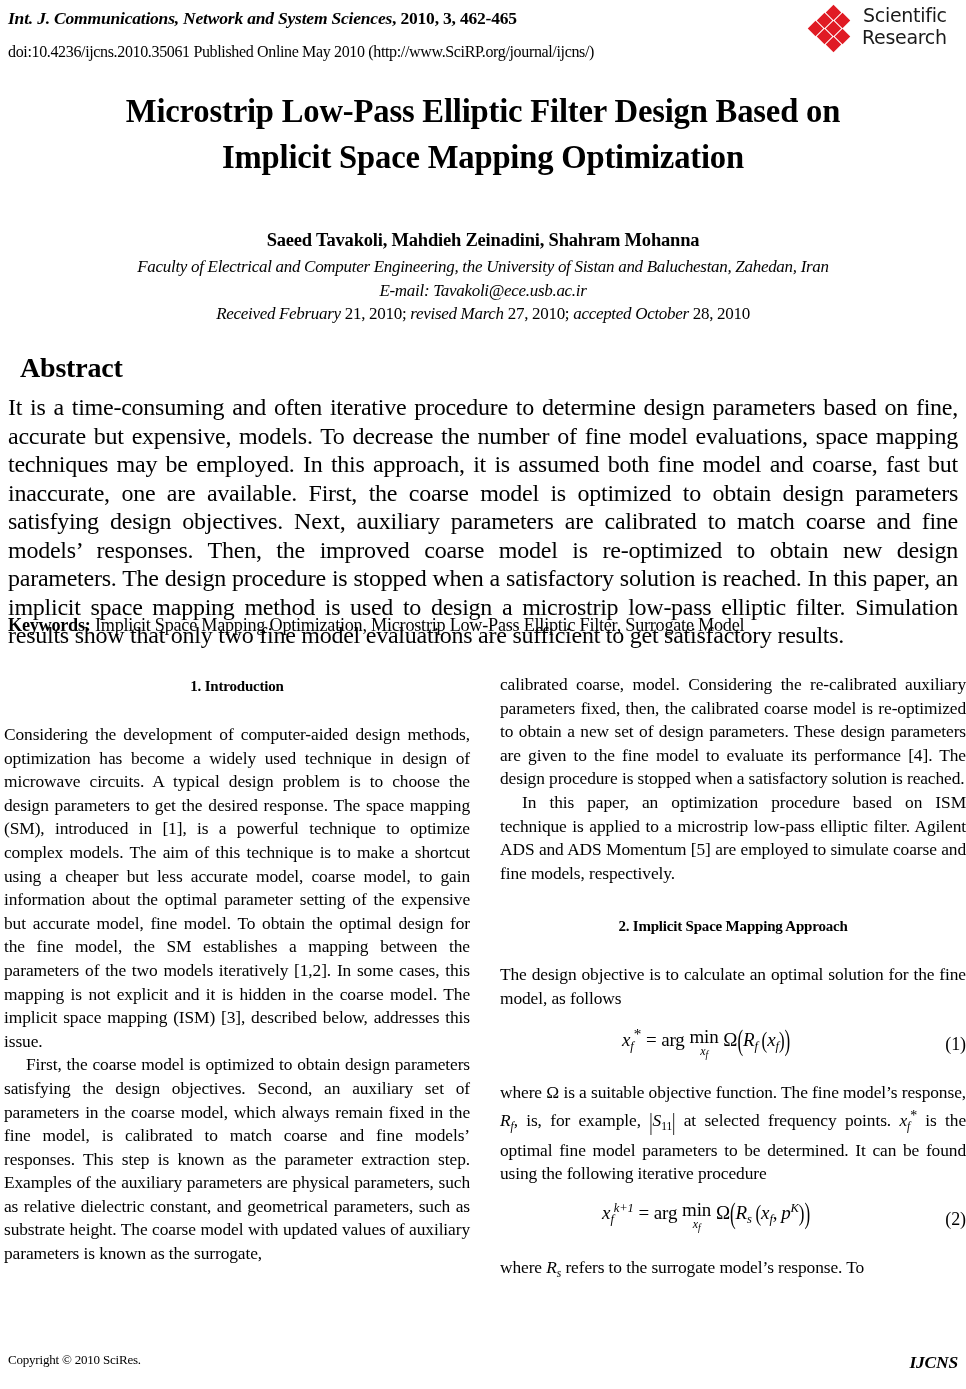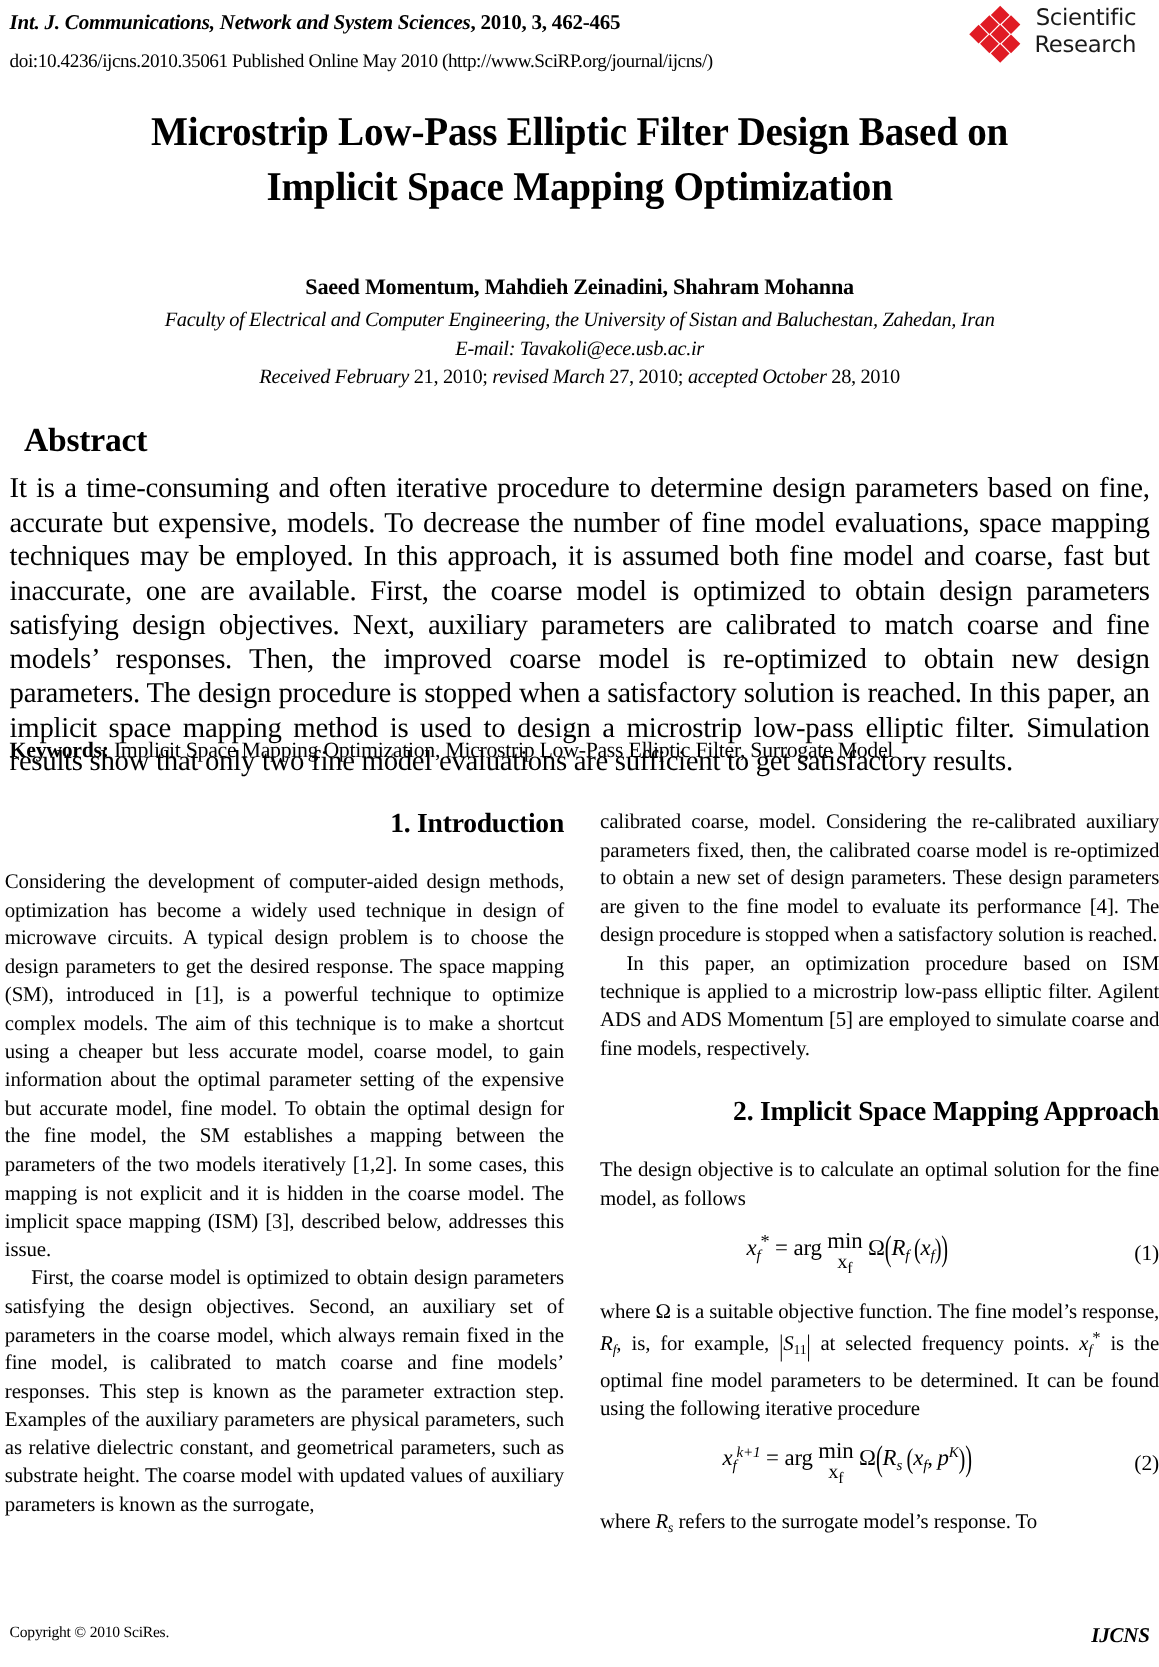--- a/index.html
+++ b/index.html
@@ -164,24 +164,24 @@
     font-size: 17.4px;
     line-height: 23.6px;
     text-align: justify;
     letter-spacing: -0.1px;
   }
   .col-left  { left: 4px; }
   .col-right { left: 500px; }
 
   .sec-head {
     font-weight: bold;
-    font-size: 23px;
+    font-size: 15px;
     line-height: 26px;
     margin: 0 0 24px 0;
-    text-align: right;
+    text-align: center;
     letter-spacing: -0.2px;
   }
   .sec-head.mt { margin-top: 28px; }
   p.body {
     margin: 0;
     text-align: justify;
     text-justify: inter-word;
   }
   p.body.indent { text-indent: 22px; }
 
@@ -220,21 +220,21 @@
   .star { font-size: 0.8em; vertical-align: 0.45em; }
   .minop {
     display: inline-block;
     text-align: center;
     vertical-align: middle;
     line-height: 1;
     position: relative;
     top: 2px;
   }
   .minop .mtop { display: block; font-style: normal; font-size: 19px; }
-  .minop .mbot { display: block; font-size: 17px; margin-top: -1px; }
+  .minop .mbot { display: block; font-size: 12px; font-style: italic; margin-top: -1px; }
   .bigparen {
     display: inline-block;
     transform: scaleY(1.75);
     font-size: 17px;
     vertical-align: middle;
     position: relative;
     top: -1px;
   }
   .medparen {
     display: inline-block;
@@ -295,21 +295,21 @@
       <div>Scientific</div>
       <div>Research</div>
     </div>
   </div>
 
   <div class="title">
     <div>Microstrip Low-Pass Elliptic Filter Design Based on</div>
     <div>Implicit Space Mapping Optimization</div>
   </div>
 
-  <div class="authors">Saeed Momentum, Mahdieh Zeinadini, Shahram Mohanna</div>
+  <div class="authors">Saeed Tavakoli, Mahdieh Zeinadini, Shahram Mohanna</div>
   <div class="affil">
     <div>Faculty of Electrical and Computer Engineering, the University of Sistan and Baluchestan, Zahedan, Iran</div>
     <div><span>E-mail</span><span>: Tavakoli@ece.usb.ac.ir</span></div>
     <div><span>Received February</span><span class="upr"> 21, 2010; </span><span>revised March</span><span class="upr"> 27, 2010; </span><span>accepted October</span><span class="upr"> 28, 2010</span></div>
   </div>
 
   <div class="abs-head">Abstract</div>
   <div class="abstract">It is a time-consuming and often iterative procedure to determine design parameters based on fine, accurate but expensive, models. To decrease the number of fine model evaluations, space mapping techniques may be employed. In this approach, it is assumed both fine model and coarse, fast but inaccurate, one are available. First, the coarse model is optimized to obtain design parameters satisfying design objectives. Next, auxiliary parameters are calibrated to match coarse and fine models’ responses. Then, the improved coarse model is re-optimized to obtain new design parameters. The design procedure is stopped when a satisfactory solution is reached. In this paper, an implicit space mapping method is used to design a microstrip low-pass elliptic filter. Simulation results show that only two fine model evaluations are sufficient to get satisfactory results.</div>
 
   <div class="keywords"><b>Keywords:</b><span> Implicit Space Mapping Optimization, Microstrip Low-Pass Elliptic Filter, Surrogate Model</span></div>

